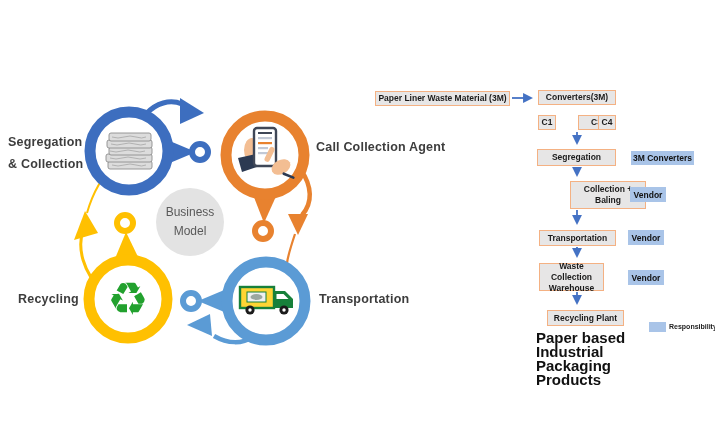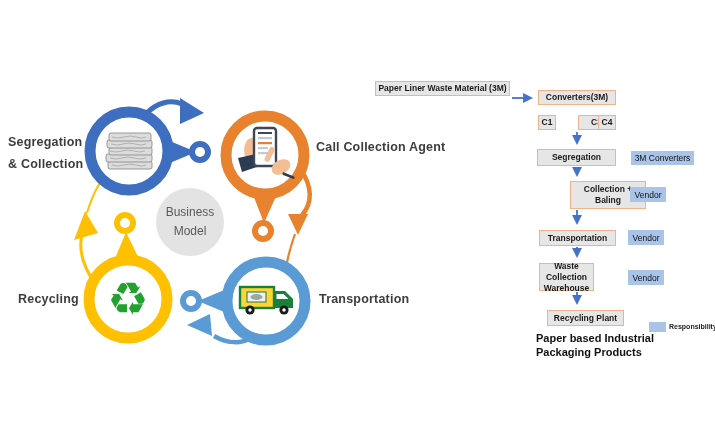--- a/index.html
+++ b/index.html
@@ -18,24 +18,24 @@
   }
   .fbox{
     position:absolute;z-index:2;box-sizing:border-box;
     background:#E7E6E6;border:1.4px solid #F4B183;
     display:flex;align-items:center;justify-content:center;text-align:center;
     font-size:8.5px;font-weight:700;color:#1a1a1a;white-space:pre-line;line-height:11px;
   }
   .tag{
     position:absolute;z-index:2;box-sizing:border-box;background:#A9C4E8;
     display:flex;align-items:center;justify-content:center;
-    font-size:8.5px;font-weight:400;color:#111;
+    font-size:8.5px;font-weight:700;color:#111;
   }
   .flow-footer{
-    position:absolute;z-index:2;font-size:11px;font-weight:800;color:#111;
+    position:absolute;z-index:2;font-size:15px;font-weight:800;color:#111;
     white-space:pre-line;line-height:14px;
   }
   .legend-swatch{position:absolute;z-index:2;width:17px;height:10px;background:#A9C4E8;}
   .legend-label{position:absolute;z-index:2;font-size:7px;font-weight:700;color:#222;}
 </style>
 </head>
 <body>
 
 <div id="stage">
 
@@ -154,40 +154,40 @@
 
   <div class="cycle-label" style="left:316px;top:136px;width:140px;">Call Collection Agent</div>
 
   <div class="cycle-label" style="left:319px;top:288px;width:110px;">Transportation</div>
 
   <div class="cycle-label" style="left:18px;top:288px;width:80px;">Recycling</div>
 
   <div class="center-label" style="left:154px;top:203px;width:72px;">Business
 Model</div>
 
-  <div class="fbox" style="left:375px;top:81px;width:135px;height:15px;">Paper Liner Waste Material (3M)</div>
+  <div class="fbox" style="left:375px;top:91px;width:135px;height:15px;">Paper Liner Waste Material (3M)</div>
 
   <div class="fbox" style="left:538px;top:90px;width:78px;height:15px;">Converters(3M)</div>
 
   <div class="fbox" style="left:538px;top:115px;width:18px;height:15px;">C1</div>
   <div class="fbox" style="left:584px;top:115px;width:18px;height:15px;">C2</div>
   <div class="fbox" style="left:578px;top:115px;width:37px;height:15px;">C3</div>
   <div class="fbox" style="left:598px;top:115px;width:18px;height:15px;">C4</div>
 
   <div class="fbox" style="left:537px;top:149px;width:79px;height:17px;">Segregation</div>
   <div class="tag" style="left:631px;top:151px;width:63px;height:14px;">3M Converters</div>
 
   <div class="fbox" style="left:540px;top:181px;width:76px;height:28px;margin-left:30px;">Collection +
 Baling</div>
   <div class="tag" style="left:630px;top:187px;width:36px;height:15px;">Vendor</div>
 
   <div class="fbox" style="left:539px;top:230px;width:77px;height:16px;">Transportation</div>
   <div class="tag" style="left:628px;top:230px;width:36px;height:15px;">Vendor</div>
 
-  <div class="fbox" style="left:539px;top:263px;width:55px;height:28px;">Waste Collection
+  <div class="fbox" style="left:539px;top:263px;width:65px;height:28px;">Waste Collection
 Warehouse</div>
   <div class="tag" style="left:628px;top:270px;width:36px;height:15px;">Vendor</div>
 
   <div class="fbox" style="left:539px;top:310px;width:77px;height:16px;margin-left:8px;">Recycling Plant</div>
 
   <div class="flow-footer" style="left:536px;top:331px;width:120px;">Paper based Industrial
 Packaging Products</div>
 
   <div class="legend-swatch" style="left:649px;top:322px;"></div>
   <div class="legend-label" style="left:669px;top:323px;">Responsibility</div>

